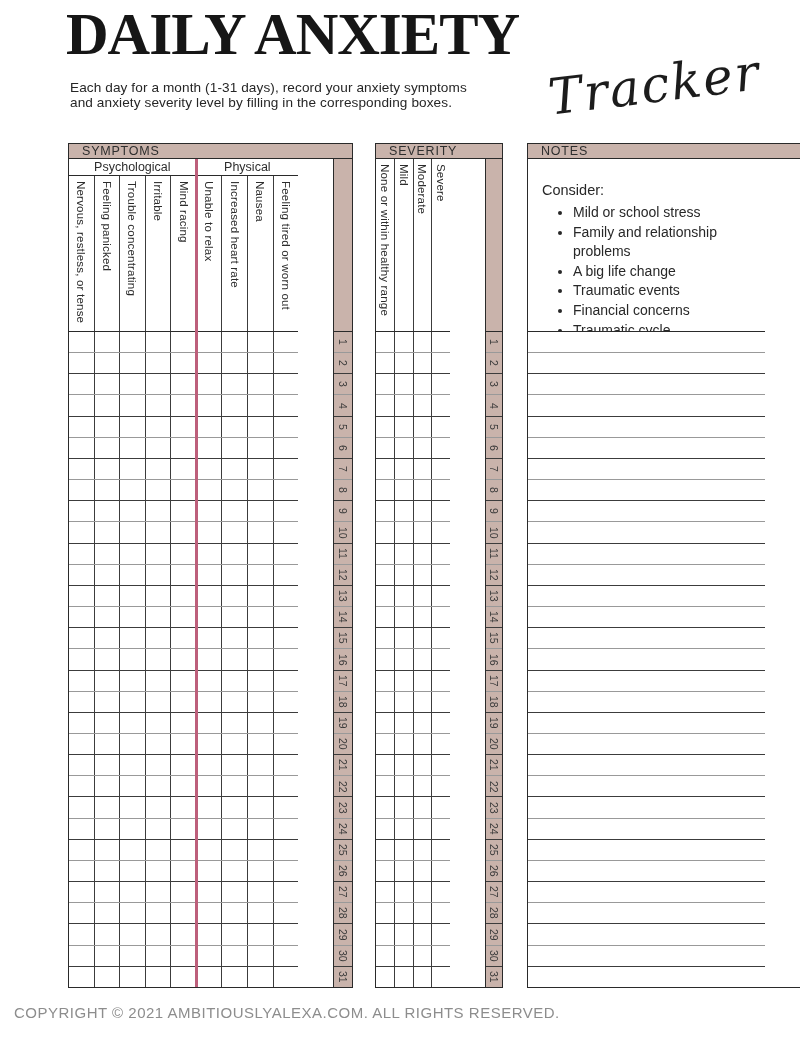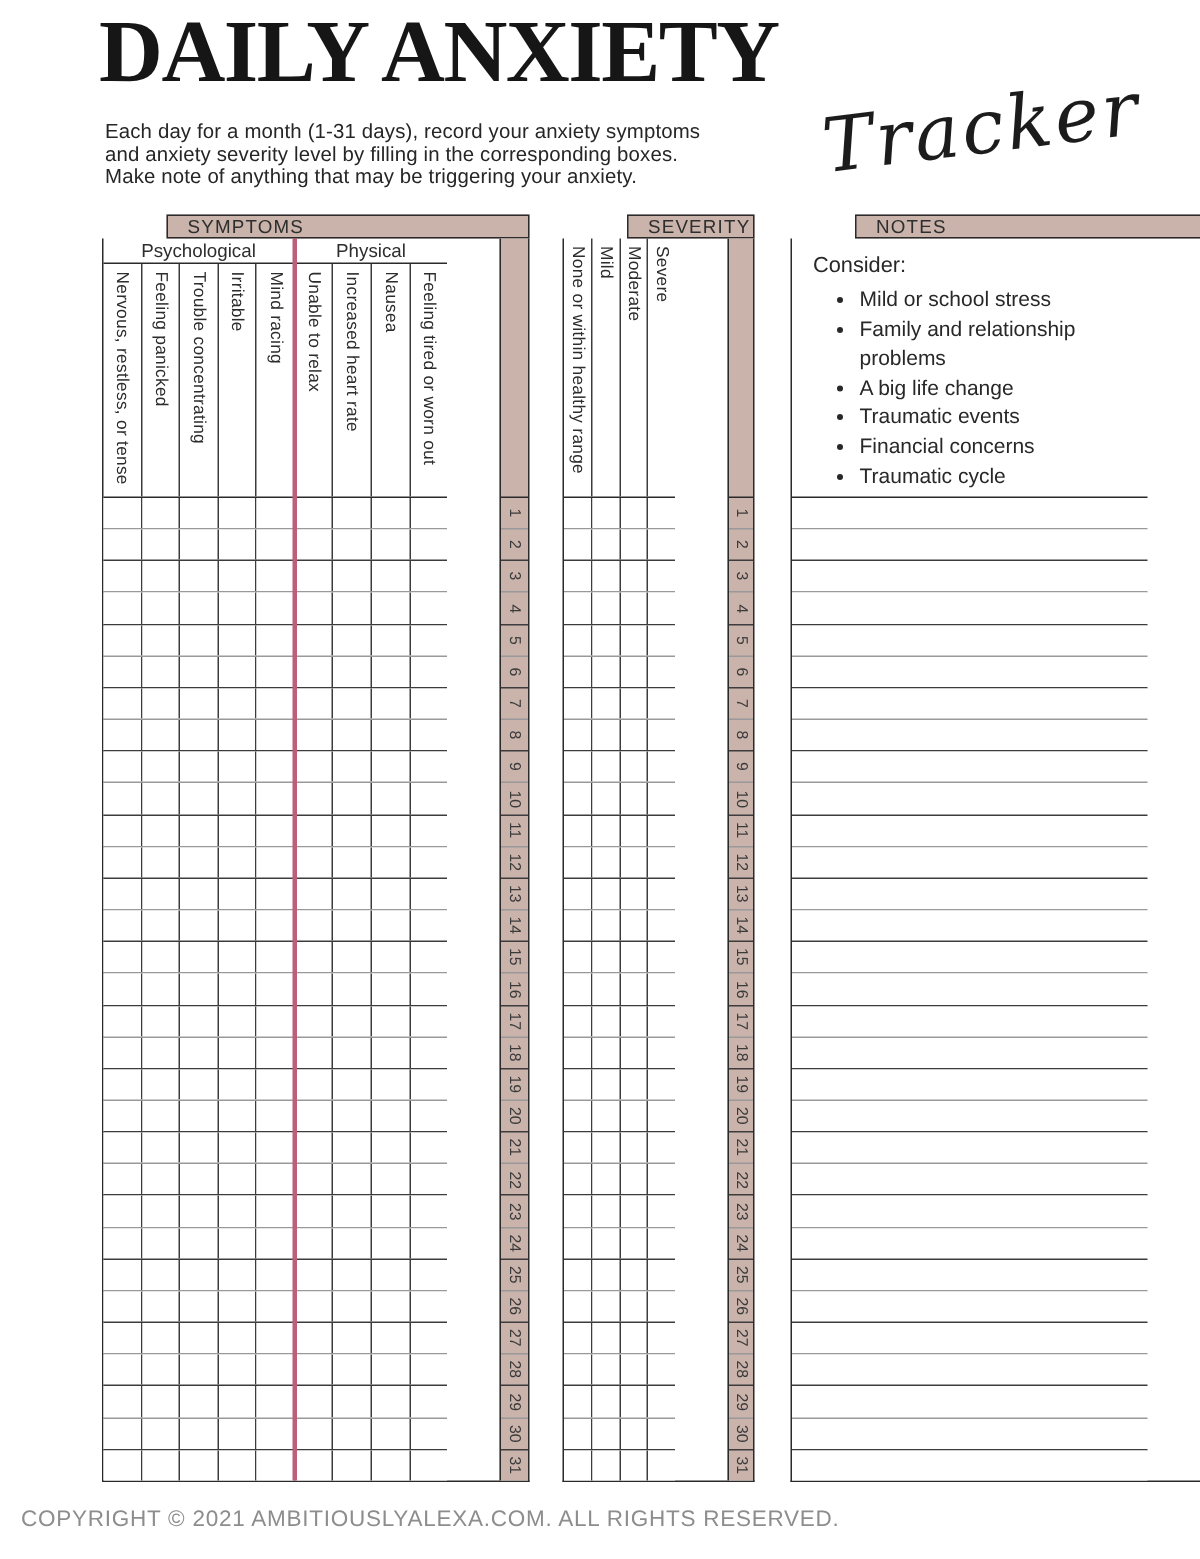--- a/index.html
+++ b/index.html
@@ -28,21 +28,21 @@
   
   .ttable { position: absolute; top: 143px; height: 845px; }
   .symptoms { left: 68px;  width: 285px; }
   .severity { left: 375px; width: 128px; }
   .notes    { left: 527px; width: 292px; }
 
   .tbar {
     height: 16px; background: #c9b3ab;
     border: 1px solid #2a2a2a;
     display: flex; align-items: center;
-    padding-left: 13px; font-size: 12.5px; letter-spacing: 0.8px; color: #2e2e2e; margin-left: 43px;
+    padding-left: 13px; font-size: 12.5px; letter-spacing: 0.8px; color: #2e2e2e;
   }
   .tbody {
     display: flex; height: 829px;
     border: 1px solid #2a2a2a; border-top: none; gap: 35px;
   }
   .main { flex: 1; display: flex; flex-direction: column; position: relative; min-width: 0; }
 
   .subheader { height: 17px; display: flex; border-bottom: 1px solid #2a2a2a; }
   .sub-cell {
     display: flex; align-items: center; justify-content: center;
@@ -78,21 +78,21 @@
   .severity .daycol { width: 17px; }
   .notes .daycol { width: 18px; }
   .dayspacer { height: 173px; border-bottom: 1px solid #2a2a2a; }
   .dayrows { flex: 1; display: flex; flex-direction: column; }
   .day-cell { flex: 1; display: flex; align-items: center; justify-content: center; overflow: hidden; }
   .day-cell + .day-cell { border-top: 1px solid #3c3c3c; }
   .day-cell:nth-child(even) { border-top-color: #999999; }
   .day-cell span { writing-mode: vertical-rl; font-size: 10.5px; color: #3a3a3a; line-height: 1; }
 
   
-  .notes-content { height: 173px; border-bottom: 1px solid #2a2a2a; padding: 10px 6px 0 14px; overflow: hidden; }
+  .notes-content { height: 173px; border-bottom: 1px solid #2a2a2a; padding: 23px 6px 0 14px; overflow: hidden; }
   .consider-label { font-size: 14.5px; color: #282828; }
   .consider-list { margin: 5px 0 0 0; padding-left: 31px; }
   .consider-list li { font-size: 14px; line-height: 19.6px; color: #282828; }
 
   
   .footer {
     position: absolute; left: 14px; top: 1004px;
     font-size: 15px; letter-spacing: 0.5px; color: #8d8d8d; white-space: nowrap; text-align: center;
   }
 </style>
@@ -100,21 +100,20 @@
 <body>
 
 <div class="page">
 
   <h1 class="title">DAILY ANXIETY</h1>
   <div class="title-script">Tracker</div>
 
   <div class="desc">
     <div>Each day for a month (1-31 days), record your anxiety symptoms</div>
     <div>and anxiety severity level by filling in the corresponding boxes.</div>
-    <div>Make note of anything that may be triggering your anxiety.</div>
   </div>
 
   <section class="ttable symptoms">
     <div class="tbar">SYMPTOMS</div>
     <div class="tbody">
       <div class="main">
         <div class="subheader">
             <div class="sub-cell" style="flex: 5 1 0%;">Psychological</div>
             <div class="sub-cell" style="flex: 4 1 0%;">Physical</div>
           </div>

